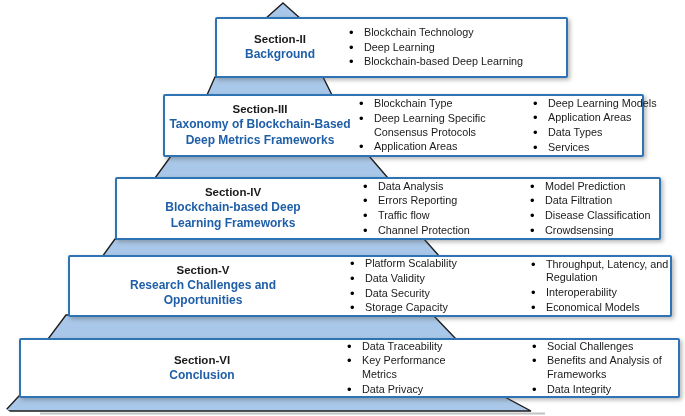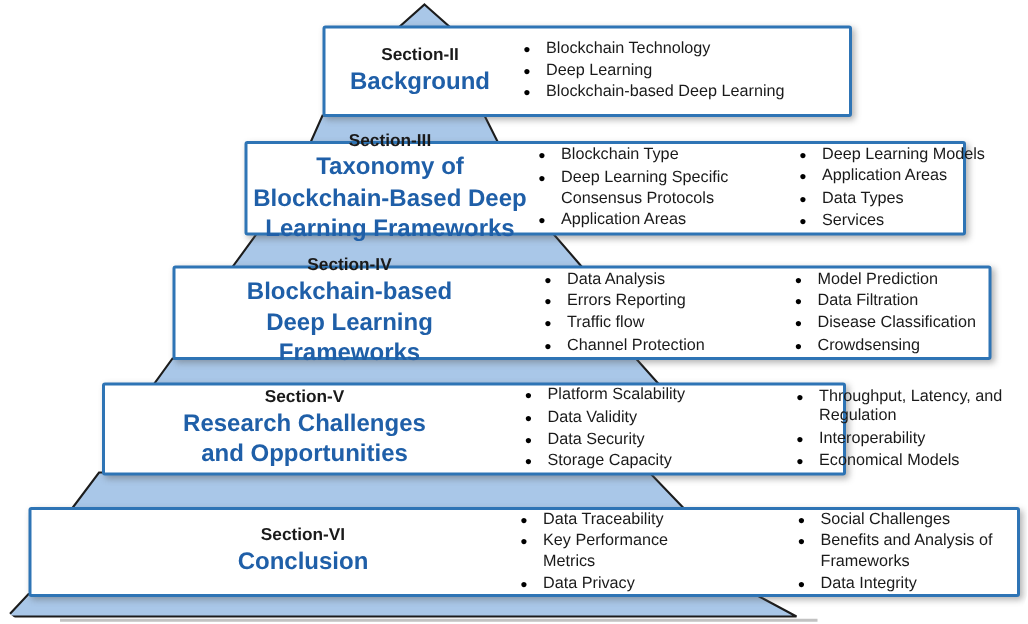--- a/index.html
+++ b/index.html
@@ -20,21 +20,21 @@
     position:absolute;box-sizing:border-box;background:#fff;
     border:2px solid var(--box-border);border-radius:2px;
     box-shadow:2px 2px 4px rgba(90,90,90,.45);
     display:flex;flex-direction:row;align-items:center;
   }
   .title-col{
     display:flex;flex-direction:column;justify-content:center;align-items:center;
     text-align:center;flex:none;
   }
   .sec-num{font-weight:bold;font-size:11.5px;color:var(--text);line-height:1.3;}
-  .sec-sub{font-weight:bold;font-size:16px;color:var(--subtitle-blue);line-height:1.3;}
+  .sec-sub{font-weight:bold;font-size:12px;color:var(--subtitle-blue);line-height:1.3;}
   ul.bullet-col{
     list-style:none;margin:12px;padding:0;flex:none;
     font-size:10.8px;color:var(--text);
   }
   ul.bullet-col li{
     position:relative;padding-left:17px;margin:1px 0;line-height:1.26;
   }
   ul.bullet-col li::before{
     content:"\2022";position:absolute;left:2px;top:-1px;font-size:13px;color:#000;
   }
@@ -63,21 +63,21 @@
     <ul class="bullet-col" style="width:215px;margin-left:4px;">
         <li>Blockchain Technology</li>
         <li>Deep Learning</li>
         <li>Blockchain-based Deep Learning</li>
       </ul>
   </div>
 
   <div class="box" style="left:163px;top:94px;width:481px;height:63px;">
     <div class="title-col" style="width:190px;">
       <div class="sec-num">Section-III</div>
-      <div class="sec-sub">Taxonomy of Blockchain-Based Deep Learning Frameworks</div>
+      <div class="sec-sub">Taxonomy of Blockchain-Based Deep Metrics Frameworks</div>
     </div>
     <ul class="bullet-col" style="width:150px;margin-left:2px;">
         <li>Blockchain Type</li>
         <li>Deep Learning Specific Consensus Protocols</li>
         <li>Application Areas</li>
       </ul>
     <ul class="bullet-col" style="width:135px;">
         <li>Deep Learning Models</li>
         <li>Application Areas</li>
         <li>Data Types</li>
@@ -97,21 +97,21 @@
         <li>Channel Protection</li>
       </ul>
     <ul class="bullet-col" style="width:160px;">
         <li>Model Prediction</li>
         <li>Data Filtration</li>
         <li>Disease Classification</li>
         <li>Crowdsensing</li>
       </ul>
   </div>
 
-  <div class="box" style="left:68px;top:255px;width:496px;height:62px;">
+  <div class="box" style="left:68px;top:255px;width:604px;height:62px;">
     <div class="title-col" style="width:266px;">
       <div class="sec-num">Section-V</div>
       <div class="sec-sub" style="max-width:175px;">Research Challenges and Opportunities</div>
     </div>
     <ul class="bullet-col" style="width:157px;">
         <li>Platform Scalability</li>
         <li>Data Validity</li>
         <li>Data Security</li>
         <li>Storage Capacity</li>
       </ul>

